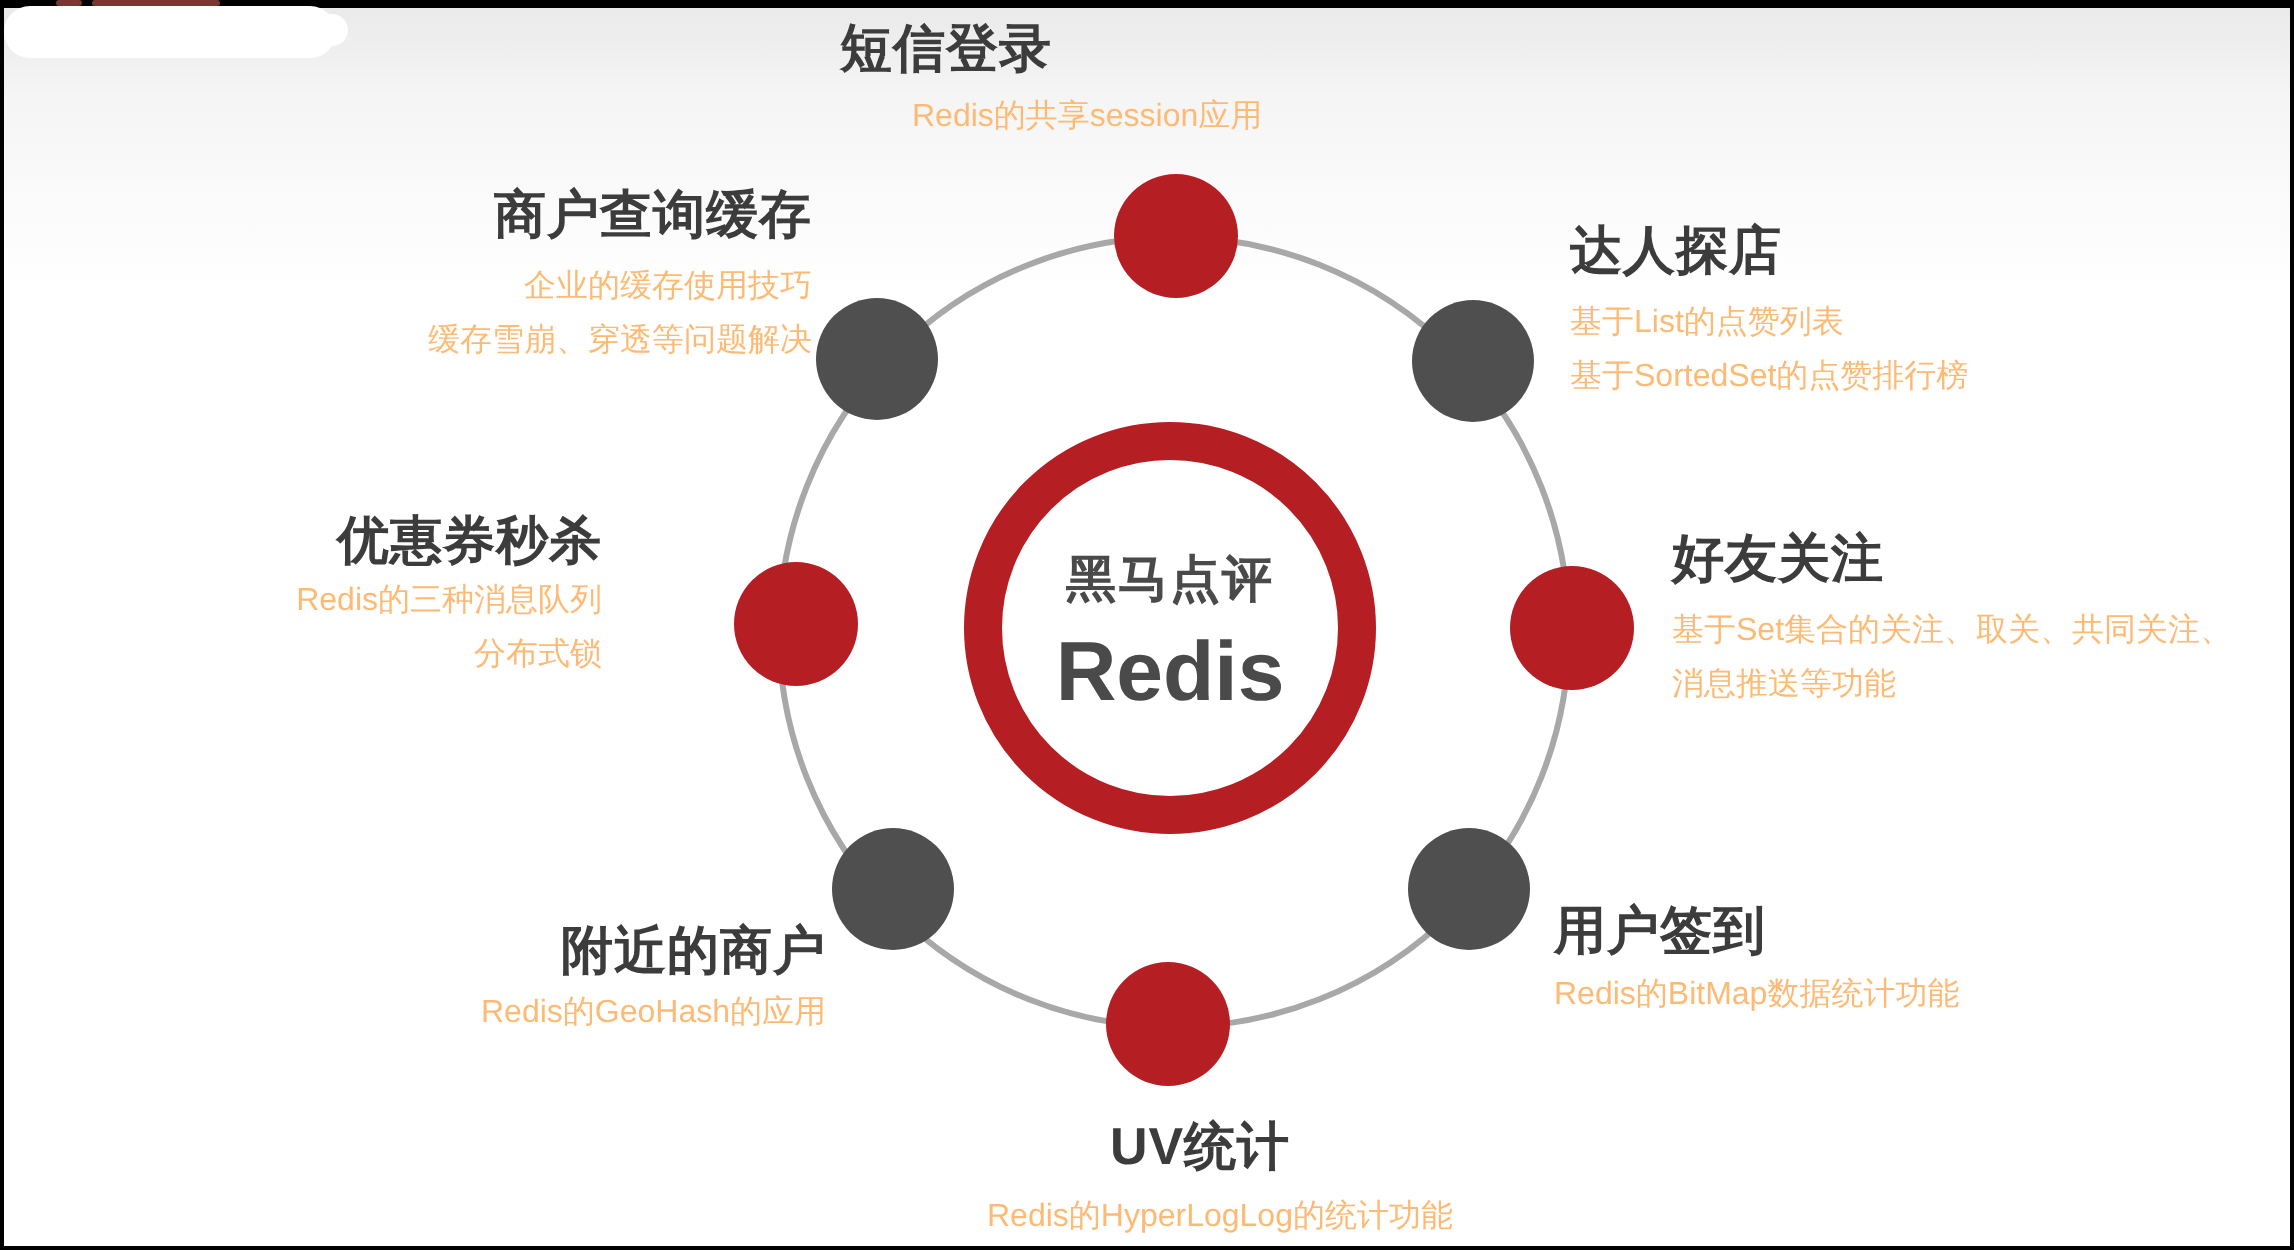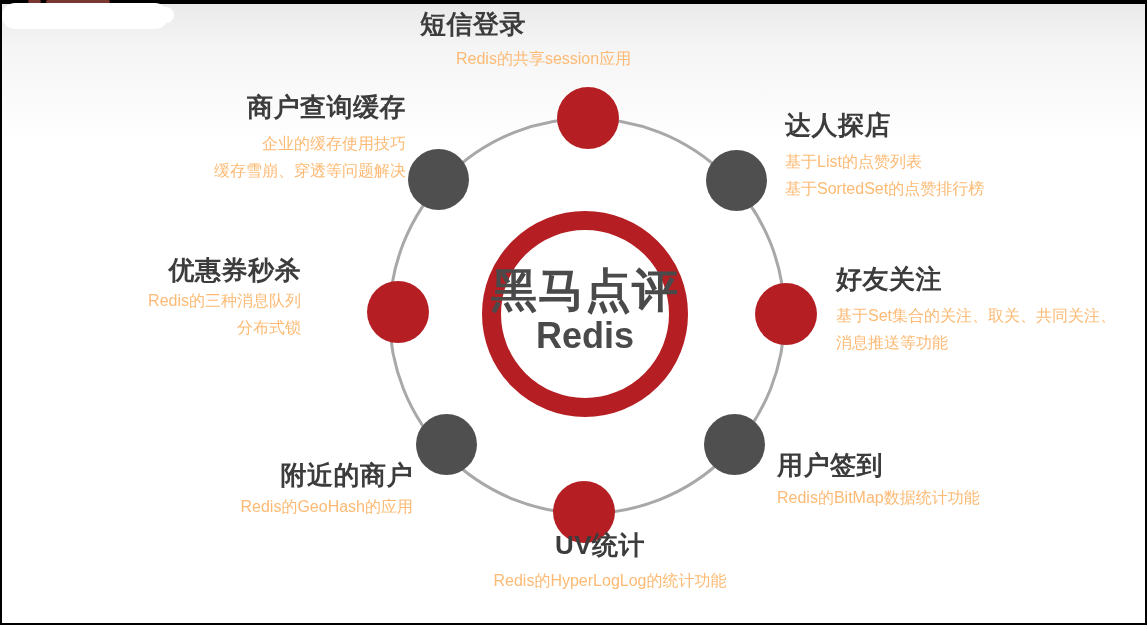--- a/index.html
+++ b/index.html
@@ -48,25 +48,25 @@
     background: #ffffff;
     border: 19px solid #b51f24;
     border-radius: 50%;
     z-index: 2;
     display: flex;
     flex-direction: column;
     align-items: center;
     justify-content: center;
   }
   .center-title {
-    font-size: 46px; font-weight: bold; color: #4a4a4a;
+    font-size: 25px; font-weight: bold; color: #4a4a4a;
     line-height: 44px; letter-spacing: 1px; white-space: nowrap;
   }
   .center-subtitle {
-    font-size: 36px; font-weight: bold; color: #4a4a4a;
+    font-size: 42px; font-weight: bold; color: #4a4a4a;
     line-height: 48px; white-space: nowrap;
   }
 
   .label { position: absolute; z-index: 3; }
   .label .title {
     font-size: 26px; font-weight: bold; color: #3c3c3c;
     line-height: 30px; letter-spacing: 0.5px; white-space: nowrap;
   }
   .label .line {
     font-size: 16px; color: #fdba74;
@@ -74,21 +74,21 @@
   }
   .lb-top    { left: 420px; top: 8px;  width: 340px; text-align: left; }
   .lb-top .title { line-height: 32px; }
   .lb-top .desc  { margin-top: 5px; padding-left: 36px; }
   .lb-tr     { left: 785px; top: 110px; text-align: left; }
   .lb-tr .desc   { margin-top: 8px; }
   .lb-right  { left: 836px; top: 264px; text-align: left; }
   .lb-right .desc { margin-top: 8px; }
   .lb-br     { left: 777px; top: 450px; text-align: left; }
   .lb-br .desc   { margin-top: 4px; }
-  .lb-bottom { left: 430px; top: 530px; width: 340px; text-align: center; }
+  .lb-bottom { left: 430px; top: 558px; width: 340px; text-align: center; }
   .lb-bottom .desc { margin-top: 7px; padding-left: 20px; }
   .lb-bl     { right: 734px; top: 460px; text-align: right; }
   .lb-bl .desc   { margin-top: 3px; }
   .lb-left   { right: 846px; top: 255px; text-align: right; }
   .lb-left .desc { margin-top: 2px; }
   .lb-tl     { right: 741px; top: 92px; text-align: right; }
   .lb-tl .desc   { margin-top: 8px; }
 
   
   .scribble {

